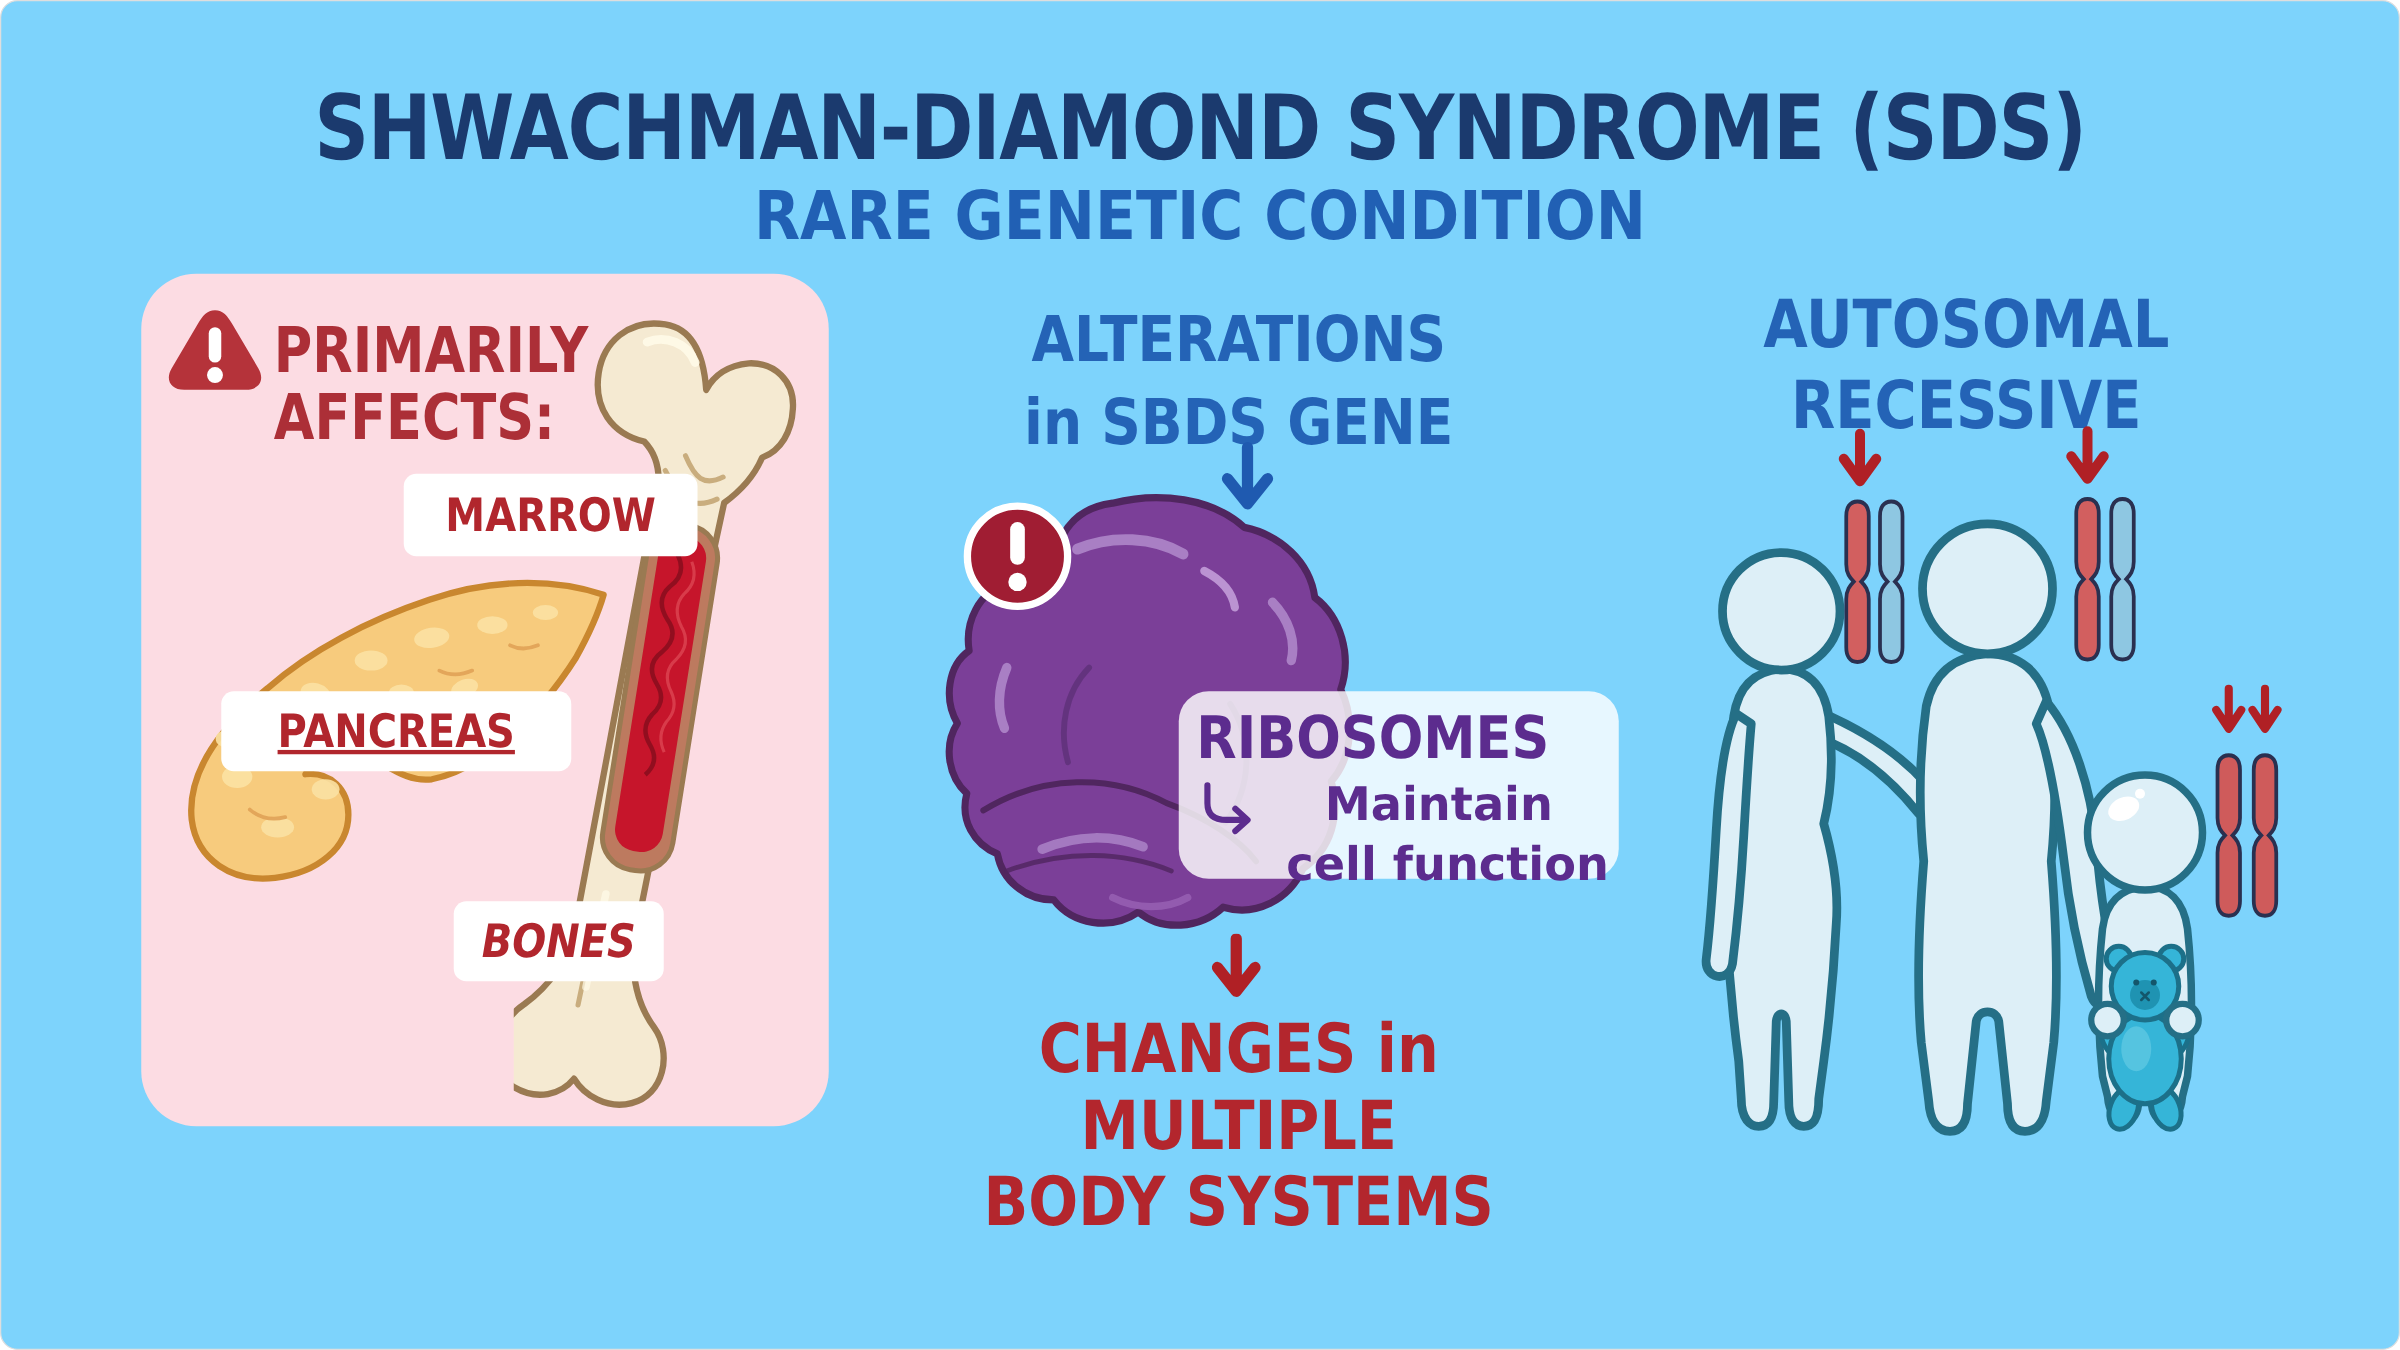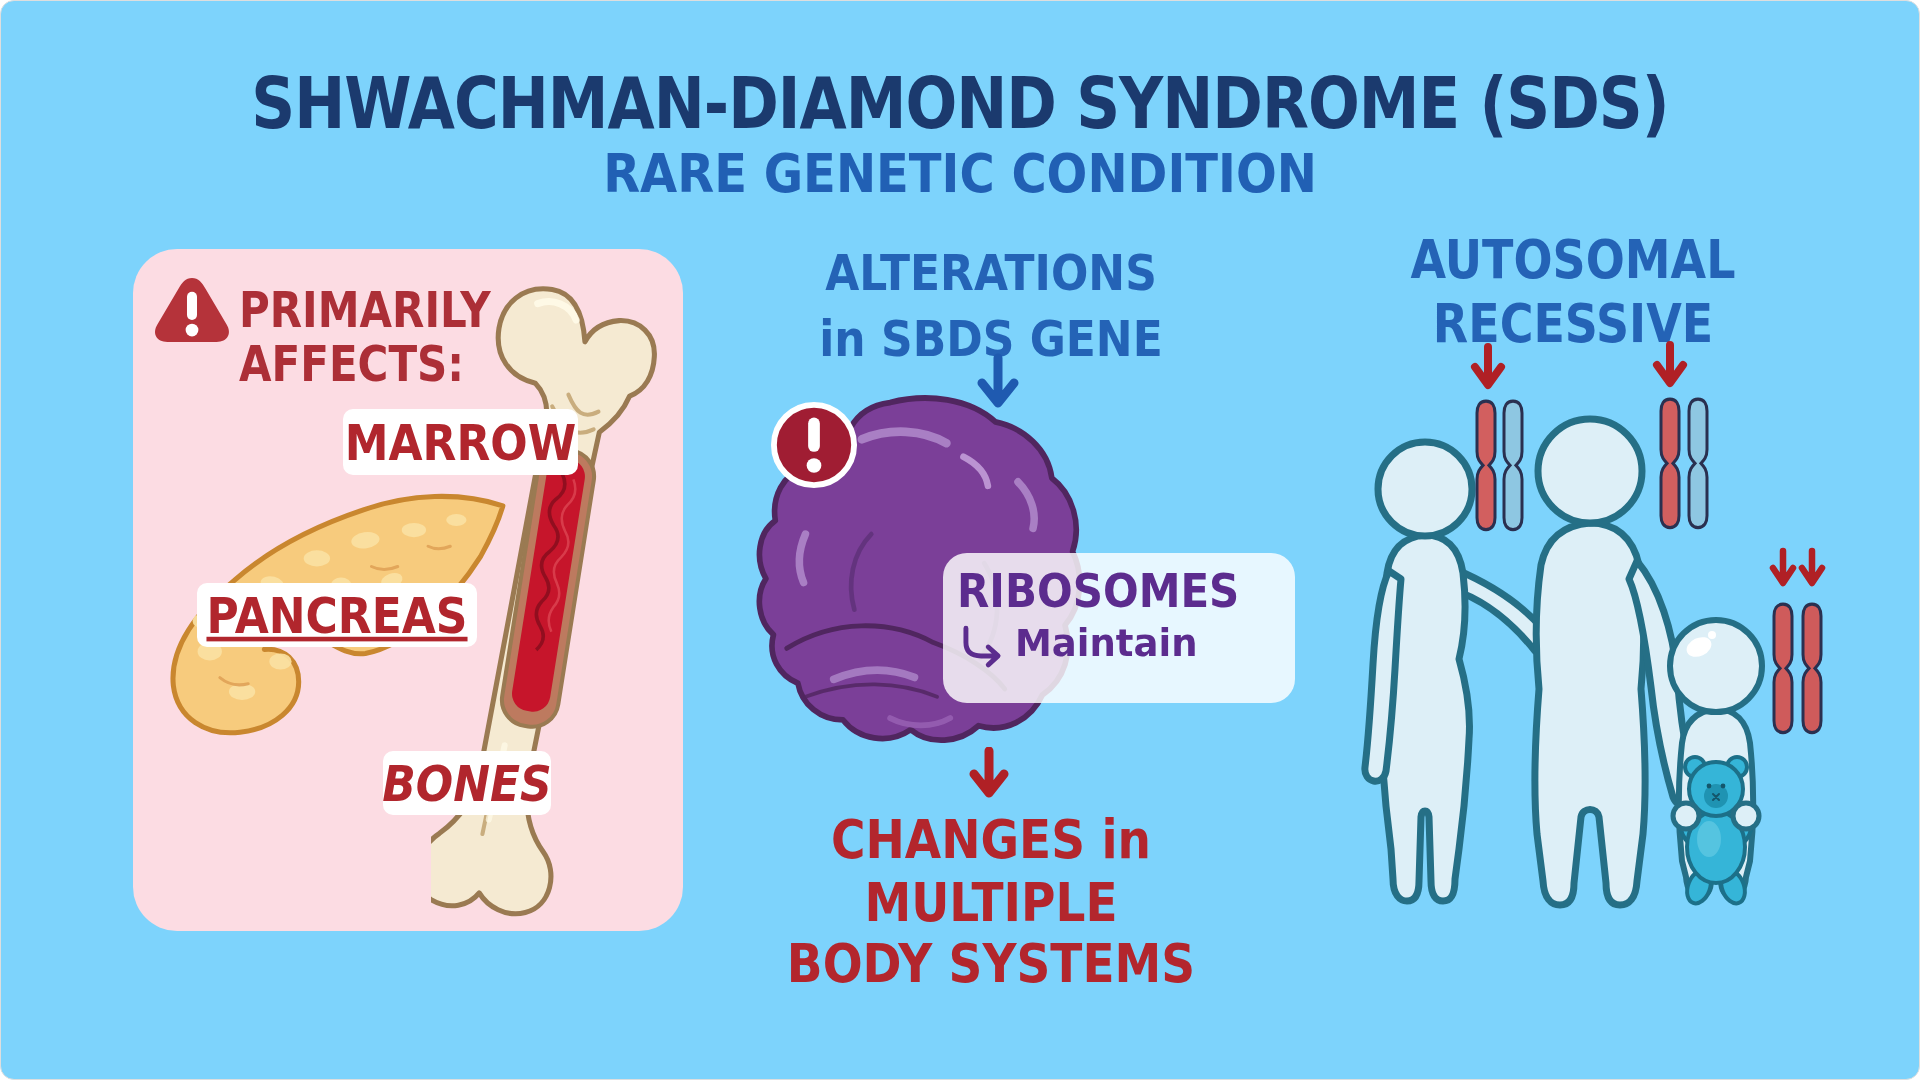--- a/index.html
+++ b/index.html
@@ -15,35 +15,35 @@
     font-size:61px;font-weight:800;letter-spacing:-1px;color:#1b3a6e;
     transform:scaleY(1.18);transform-origin:center top;white-space:nowrap;
   }
   .subtitle{
     left:0;right:0;top:141px;text-align:center;
     font-size:48px;font-weight:800;color:#2160b4;
     transform:scaleY(1.12);transform-origin:center top;white-space:nowrap;
   }
   
   .panel{
-    left:112px;top:248px;width:550px;height:682px;
-    background:#fcdce3;border-radius:44px;margin-left:20px;
+    left:112px;top:218px;width:550px;height:682px;
+    background:#fcdce3;border-radius:44px;
   }
   .warn-icon{left:18px;top:22px;width:82px;height:78px;}
   .affects-heading{
     left:106px;top:34px;width:285px;
     font-size:42px;font-weight:800;line-height:1.08;color:#ac2f37;
     transform:scaleY(1.2);transform-origin:left top;letter-spacing:0;
   }
   .bone-art{left:298px;top:28px;width:248px;height:648px;}
   .pancreas-art{left:6px;top:238px;width:376px;height:256px;}
   .chip{
     display:flex;align-items:center;justify-content:center;
     background:#ffffff;border-radius:10px;color:#b1262d;
-    font-weight:800;font-size:44px;
+    font-weight:800;font-size:32px;
   }
   .chip > span{transform:scaleY(1.15);}
   .chip-marrow{left:210px;top:160px;width:235px;height:66px;}
   .chip-pancreas{left:64px;top:334px;width:280px;height:64px;text-decoration:underline;}
   .chip-bones{left:250px;top:502px;width:168px;height:64px;font-style:italic;}
   
   .cause-heading{
     left:760px;top:238px;width:460px;text-align:center;
     font-size:44px;font-weight:800;line-height:1.32;color:#2463b6;
     transform:scaleY(1.15);transform-origin:center top;
@@ -191,20 +191,21 @@
   <div class="abs ribo-box">
     <div class="ribo-title">RIBOSOMES</div>
     <div class="ribo-note">
       <span class="corner-arrow">
         <svg viewBox="0 0 56 50" width="100%" height="100%">
           <path d="M10 4 L10 20 C10 31 17 35 27 35 L44 35 M35 25 L46 35 L35 45" fill="none" stroke="#5c2c8e" stroke-width="5.5" stroke-linecap="round" stroke-linejoin="round"></path>
         </svg>
       </span>
       <span class="note-lines">
         <div>Maintain</div>
+        <div class="note-line2">cell function</div>
       </span>
     </div>
   </div>
 
   <span class="abs arrow-red">
     <svg viewBox="0 0 44 58" width="100%" height="100%">
       <path d="M22 4 L22 40 M7 27 L22 46 L37 27" fill="none" stroke="#b02025" stroke-width="9" stroke-linecap="round" stroke-linejoin="round"></path>
     </svg>
   </span>
 

